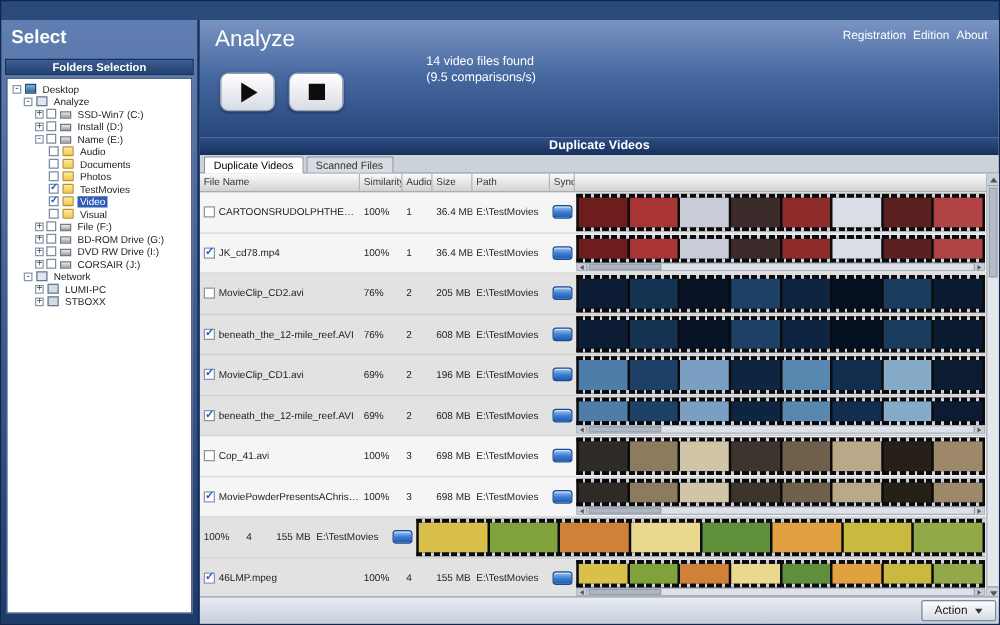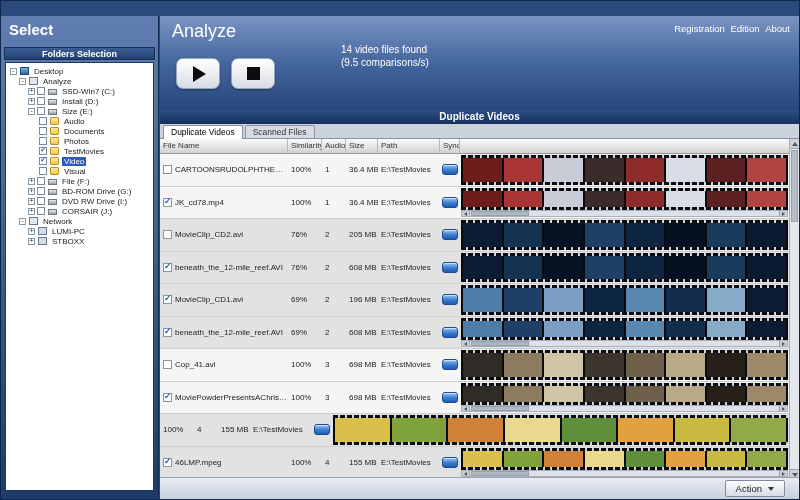--- a/index.html
+++ b/index.html
@@ -137,21 +137,21 @@
   .vs-btn { height:10px; background:#ccd2da; border-bottom:1px solid #9aa2b0;
     display:flex; align-items:center; justify-content:center; }
   .vs-btn.b { border-bottom:none; border-top:1px solid #9aa2b0; }
   .tri-u { width:0; height:0; border-bottom:4px solid #555; border-left:3px solid transparent; border-right:3px solid transparent; }
   .tri-d { width:0; height:0; border-top:4px solid #555; border-left:3px solid transparent; border-right:3px solid transparent; }
   .vs-thumb { height:72px; background:#b4bcc8; border:1px solid #98a0ae; margin:1px; }
   .vs-space { flex:1; }
 
   .footer { position:absolute; left:0; right:0; bottom:0; height:22px;
     background:linear-gradient(#e8ecf2,#c8d0dc); border-top:1px solid #9aa4b4;
-    display:flex; align-items:center; justify-content:flex-end; padding-right:14px; }
+    display:flex; align-items:center; justify-content:flex-end; padding-right:2px; }
   .action-btn { display:flex; align-items:center; gap:6px; padding:2px 10px;
     border:1px solid #7f8aa0; border-radius:2px; background:linear-gradient(#fdfdfe,#d6dce6);
     font-size:9.5px; color:#1a1a1a; }
   .caret { width:0; height:0; border-top:4px solid #333; border-left:3px solid transparent; border-right:3px solid transparent; }
 </style>
 </head>
 <body>
 
 <div class="app">
 
@@ -195,21 +195,21 @@
         <span class="tl">Install (D:)</span>
       </div>
       <div class="ti d2">
         <span class="exp">
             <i>-</i>
           </span>
         <span class="cbt">
             <i></i>
           </span>
         <span class="ic drive"></span>
-        <span class="tl">Size (E:)</span>
+        <span class="tl">Name (E:)</span>
       </div>
       <div class="ti d3">
         <span class="cbt">
             <i></i>
           </span>
         <span class="ic folder"></span>
         <span class="tl">Audio</span>
       </div>
       <div class="ti d3">
         <span class="cbt">

